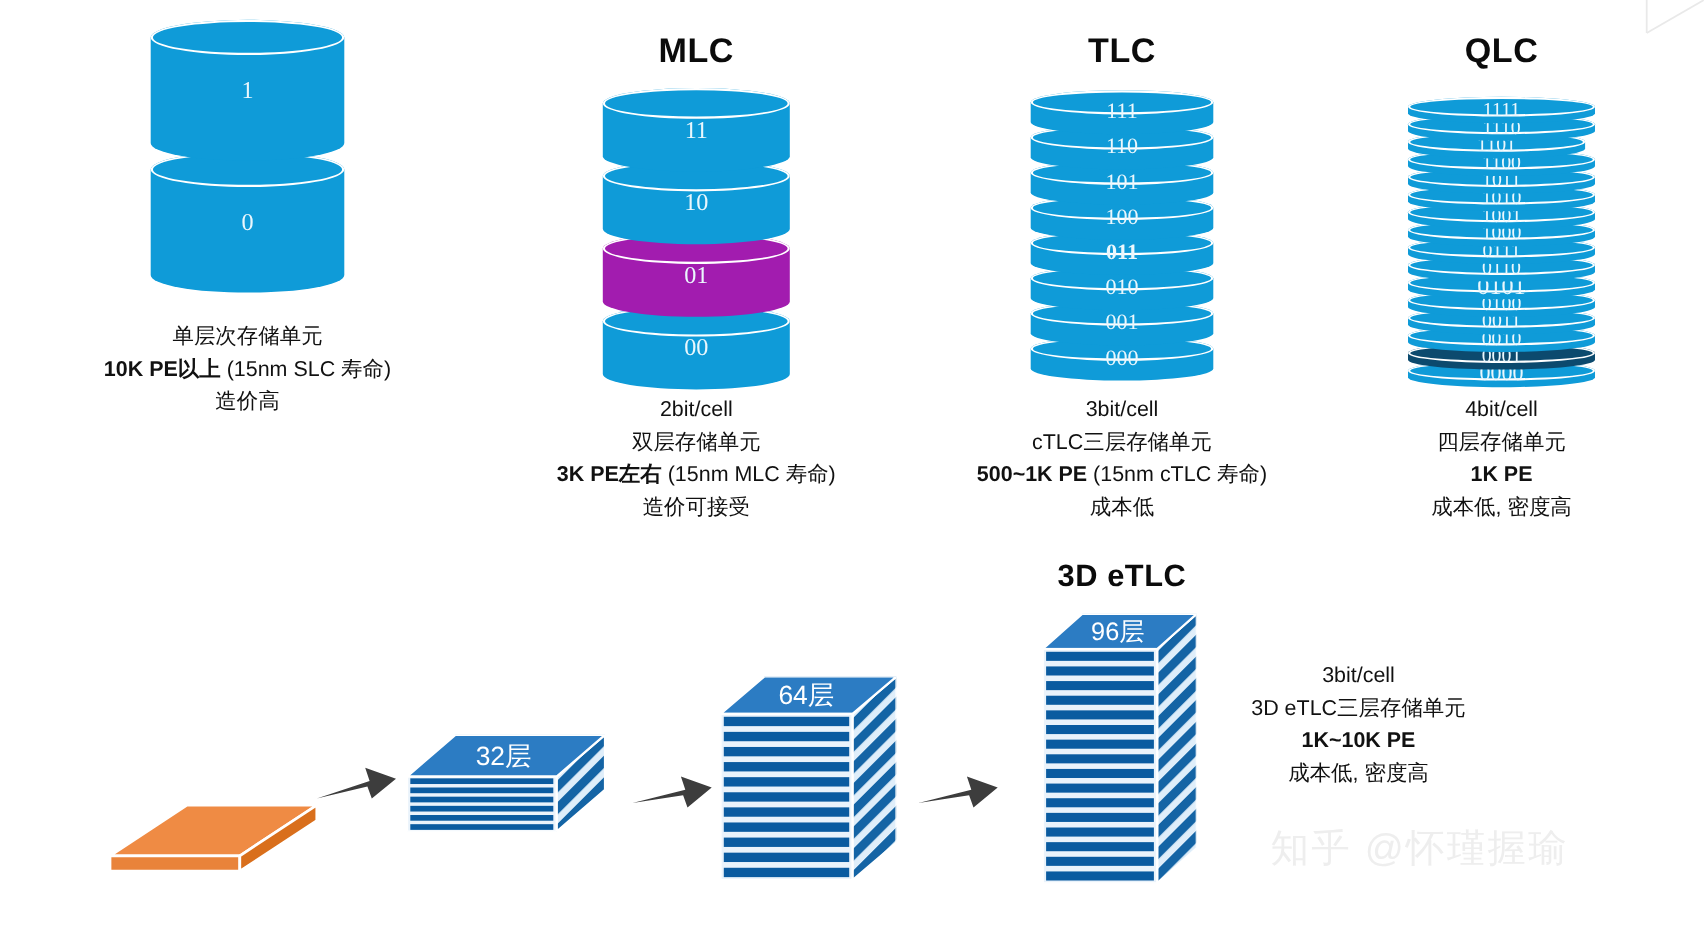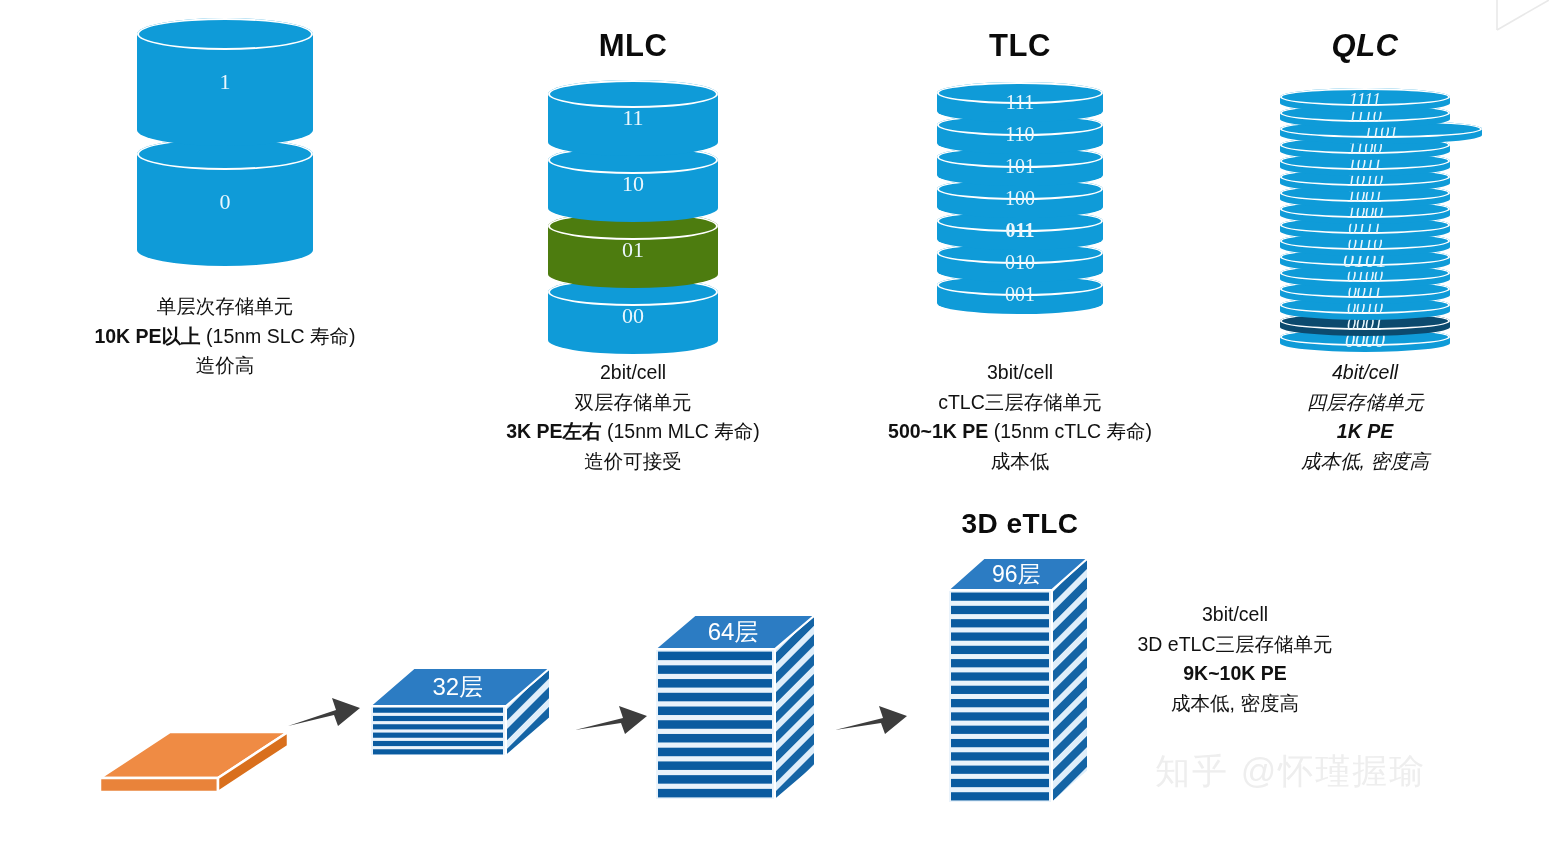--- a/index.html
+++ b/index.html
@@ -14,21 +14,21 @@
   .stage{position:absolute;inset:0;}
 
   
   .corner-artifact{position:absolute;top:0;right:0;width:110px;height:62px;pointer-events:none;}
 
   
   .cell-col{position:absolute;top:0;width:330px;text-align:center;}
   .col-slc{left:60px;}
   .col-mlc{left:468px;}
   .col-tlc{left:855px;}
-  .col-qlc{left:1200px;font-style:italic;}
+  .col-qlc{left:1200px;}
 
   .col-title{
     font-size:31px;font-weight:bold;color:#0b0b0b;
     letter-spacing:.5px;margin-top:26px;height:40px;line-height:40px;
   }
 
   .cyl-wrap{position:relative;height:290px;}
   .cyl{position:absolute;left:50%;transform:translateX(-50%);}
 
   
@@ -127,21 +127,21 @@
     <div class="cyl-wrap">
       <div class="cyl" id="cyl-mlc" style="top: 14px; width: 170px;">
           <div class="disc" style="width: 170px; height: 76px; background: rgb(15, 155, 216); border-radius: 50% / 14px; margin-top: 0px; position: relative; z-index: 4;">
             <div class="rim" style="height: 28px; border-color: rgb(255, 255, 255); border-width: 2px;"></div>
             <div class="lbl" style="font-size: 22px;">11</div>
           </div>
           <div class="disc" style="width: 170px; height: 76px; background: rgb(15, 155, 216); border-radius: 50% / 14px; margin-top: -10px; position: relative; z-index: 3;">
             <div class="rim" style="height: 28px; border-color: rgb(255, 255, 255); border-width: 2px;"></div>
             <div class="lbl" style="font-size: 22px;">10</div>
           </div>
-          <div class="disc" style="width: 170px; height: 76px; background: #4d7c0f; border-radius: 50% / 14px; margin-top: -10px; position: relative; z-index: 2;">
+          <div class="disc" style="width: 170px; height: 76px; background: #a21caf; border-radius: 50% / 14px; margin-top: -10px; position: relative; z-index: 2;">
             <div class="rim" style="height: 28px; border-color: rgb(255, 255, 255); border-width: 2px;"></div>
             <div class="lbl" style="font-size: 22px;">01</div>
           </div>
           <div class="disc" style="width: 170px; height: 76px; background: rgb(15, 155, 216); border-radius: 50% / 14px; margin-top: -10px; position: relative; z-index: 1;">
             <div class="rim" style="height: 28px; border-color: rgb(255, 255, 255); border-width: 2px;"></div>
             <div class="lbl" style="font-size: 22px;">00</div>
           </div>
         </div>
     </div>
     <div class="desc">
@@ -177,20 +177,24 @@
             <div class="lbl" style="font-size: 20px; font-weight: bold;">011</div>
           </div>
           <div class="disc" style="width: 166px; height: 40px; background: rgb(15, 155, 216); border-radius: 50% / 11px; margin-top: -8px; position: relative; z-index: 3;">
             <div class="rim" style="height: 22px; border-color: rgb(255, 255, 255); border-width: 2px;"></div>
             <div class="lbl" style="font-size: 20px;">010</div>
           </div>
           <div class="disc" style="width: 166px; height: 40px; background: rgb(15, 155, 216); border-radius: 50% / 11px; margin-top: -8px; position: relative; z-index: 2;">
             <div class="rim" style="height: 22px; border-color: rgb(255, 255, 255); border-width: 2px;"></div>
             <div class="lbl" style="font-size: 20px;">001</div>
           </div>
+          <div class="disc" style="width: 166px; height: 40px; background: rgb(15, 155, 216); border-radius: 50% / 11px; margin-top: -8px; position: relative; z-index: 1;">
+            <div class="rim" style="height: 22px; border-color: rgb(255, 255, 255); border-width: 2px;"></div>
+            <div class="lbl" style="font-size: 20px;">000</div>
+          </div>
         </div>
     </div>
     <div class="desc">
       <div>3bit/cell</div>
       <div>cTLC三层存储单元</div>
       <div><span class="b">500~1K PE</span><span> (15nm cTLC 寿命)</span></div>
       <div>成本低</div>
     </div>
   </div>
 
@@ -199,21 +203,21 @@
     <div class="cyl-wrap">
       <div class="cyl" id="cyl-qlc" style="top: 22px; width: 170px;">
           <div class="disc" style="width: 170px; height: 24px; background: rgb(15, 155, 216); border-radius: 50% / 9px; margin-top: 0px; position: relative; z-index: 16;">
             <div class="rim" style="height: 18px; border-color: rgb(255, 255, 255); border-width: 2px;"></div>
             <div class="lbl" style="font-size: 18px;">1111</div>
           </div>
           <div class="disc" style="width: 170px; height: 24px; background: rgb(15, 155, 216); border-radius: 50% / 9px; margin-top: -8px; position: relative; z-index: 15;">
             <div class="rim" style="height: 18px; border-color: rgb(255, 255, 255); border-width: 2px;"></div>
             <div class="lbl" style="font-size: 18px;">1110</div>
           </div>
-          <div class="disc" style="width: 202px; height: 24px; background: rgb(15, 155, 216); border-radius: 50% / 9px; margin-top: -8px; position: relative; z-index: 14; padding-left: 28px;">
+          <div class="disc" style="width: 161px; height: 24px; background: rgb(15, 155, 216); border-radius: 50% / 9px; margin-top: -8px; position: relative; z-index: 14; padding-left: 28px;">
             <div class="rim" style="height: 18px; border-color: rgb(255, 255, 255); border-width: 2px;"></div>
             <div class="lbl" style="font-size: 18px;">1101</div>
           </div>
           <div class="disc" style="width: 170px; height: 24px; background: rgb(15, 155, 216); border-radius: 50% / 9px; margin-top: -8px; position: relative; z-index: 13;">
             <div class="rim" style="height: 18px; border-color: rgb(255, 255, 255); border-width: 2px;"></div>
             <div class="lbl" style="font-size: 18px;">1100</div>
           </div>
           <div class="disc" style="width: 170px; height: 24px; background: rgb(15, 155, 216); border-radius: 50% / 9px; margin-top: -8px; position: relative; z-index: 12;">
             <div class="rim" style="height: 18px; border-color: rgb(255, 255, 255); border-width: 2px;"></div>
             <div class="lbl" style="font-size: 18px;">1011</div>
@@ -372,19 +376,19 @@
         <rect x="3" y="234.22" width="98.00" height="8.25" fill="#0a5ba0"></rect>
       </svg>
     <div class="blk-top" style="left: 19.8px; top: 0px; width: 96.8px; height: 32px; background: transparent; border: none;">
       <div class="tlabel" style="font-size: 23px;">96层</div>
     </div>
   </div>
 
   <div class="etlc-desc">
     <div>3bit/cell</div>
     <div>3D eTLC三层存储单元</div>
-    <div class="b">9K~10K PE</div>
+    <div class="b">1K~10K PE</div>
     <div>成本低, 密度高</div>
   </div>
 
   <div class="watermark">知乎 @怀瑾握瑜</div>
 
 </div>
 
 </body></html>

